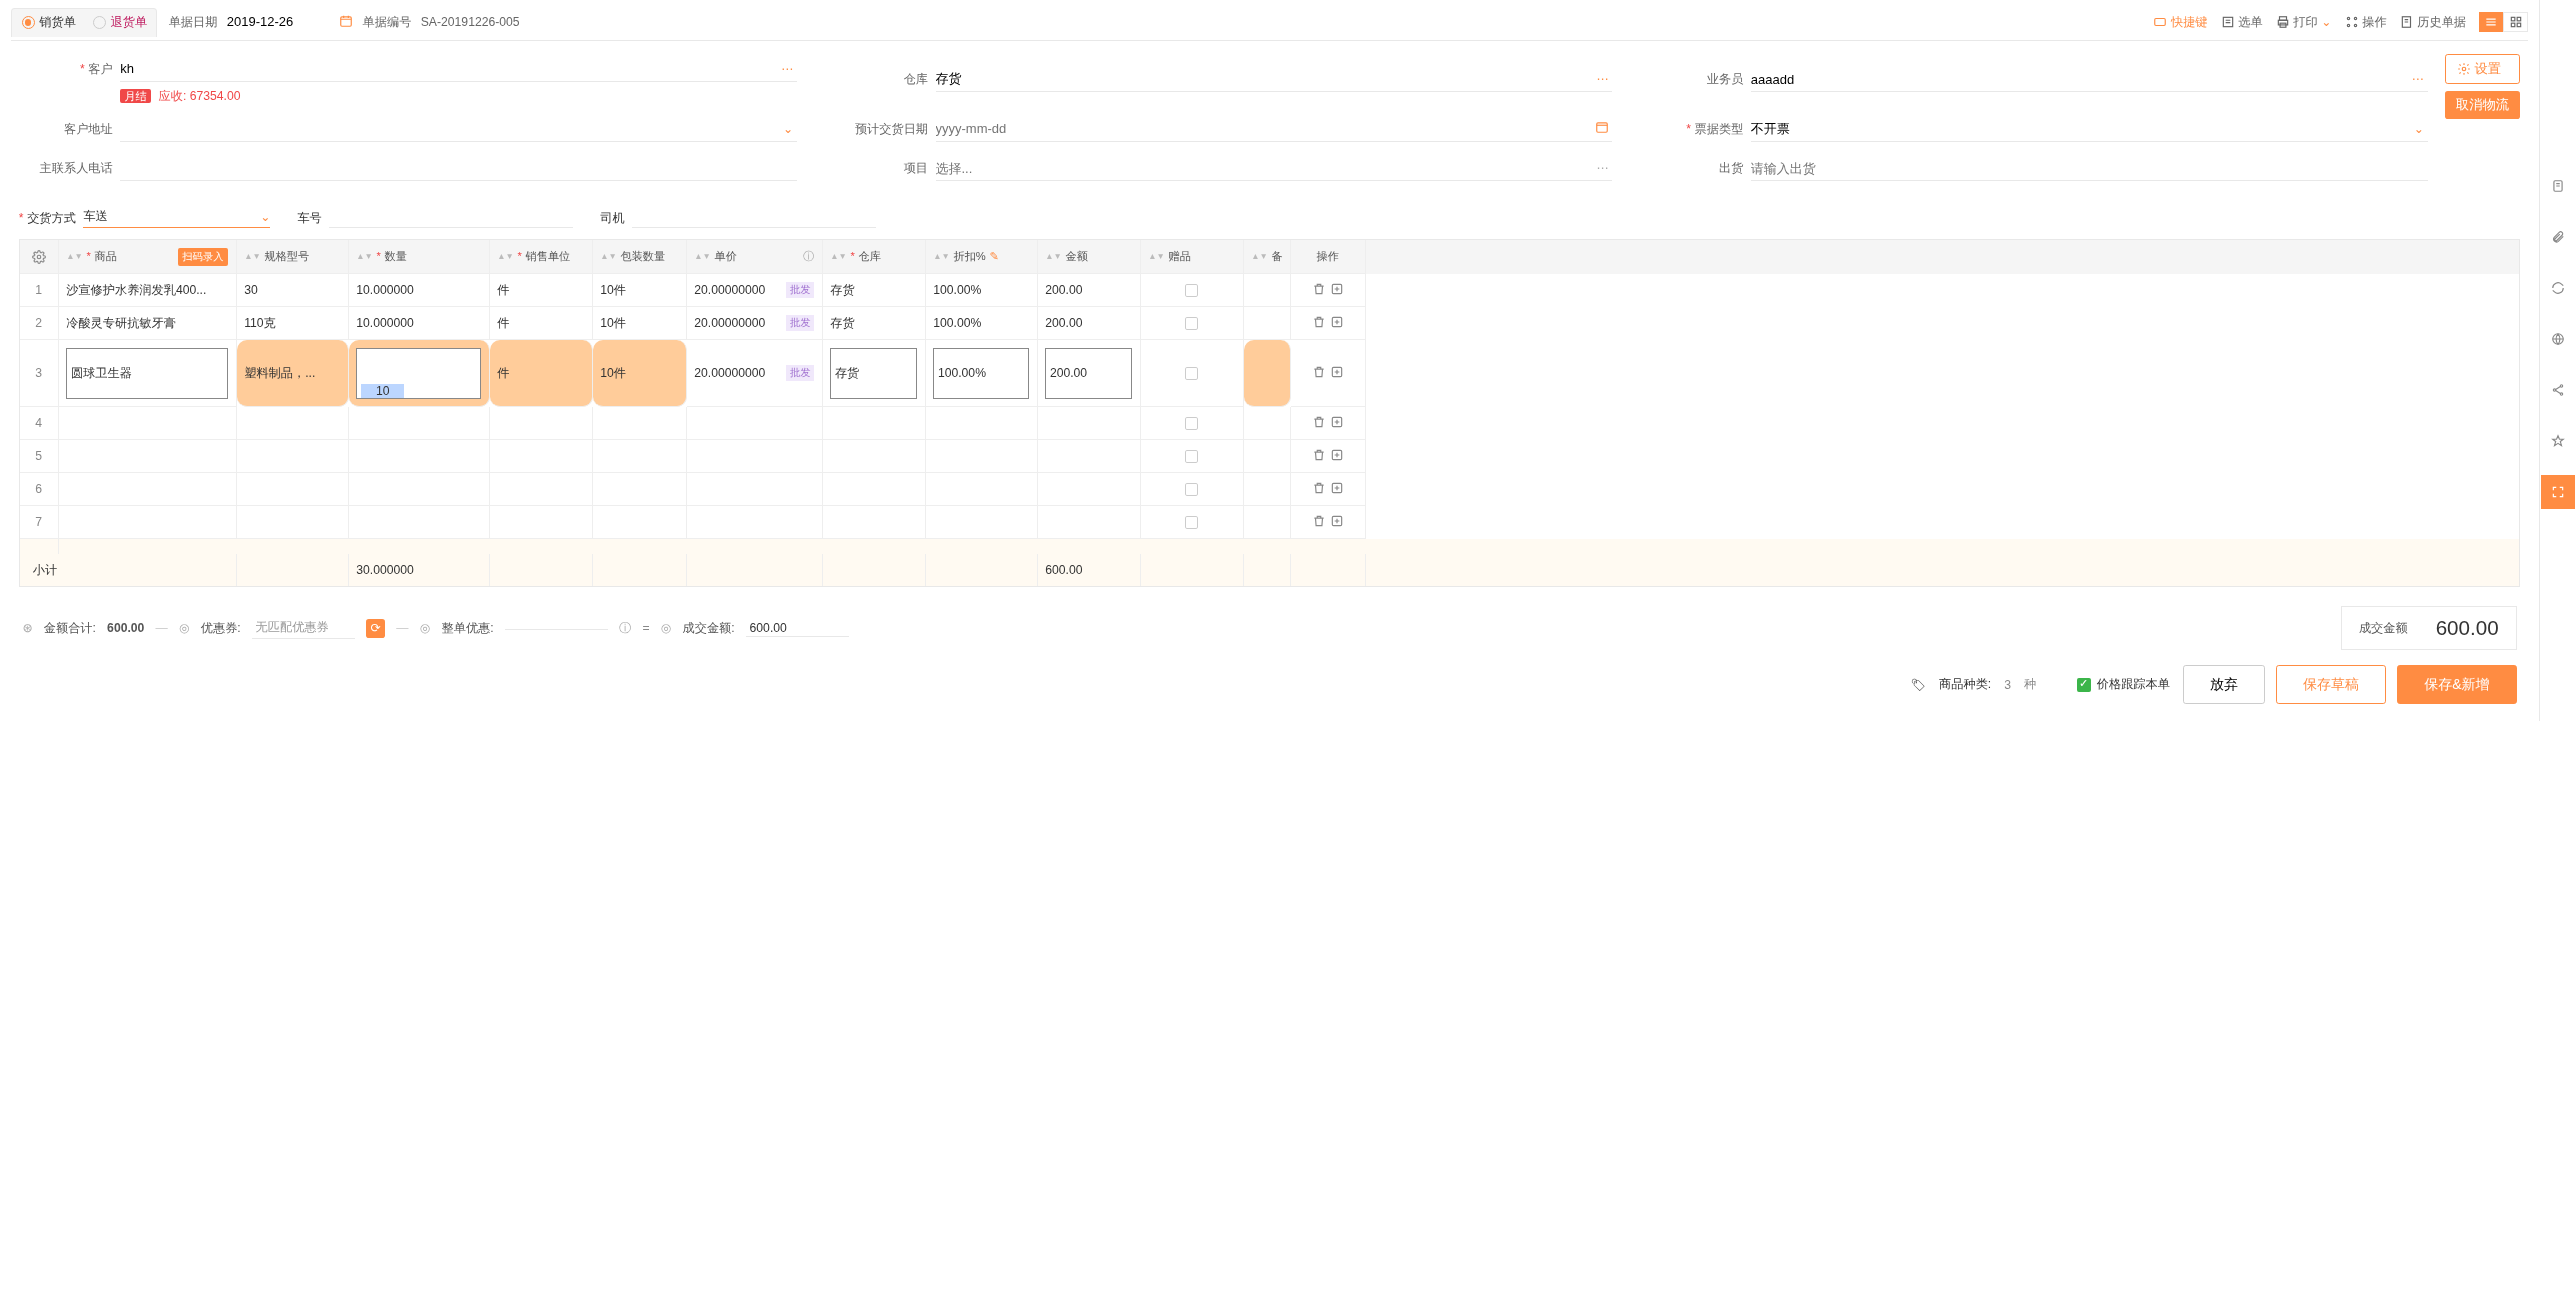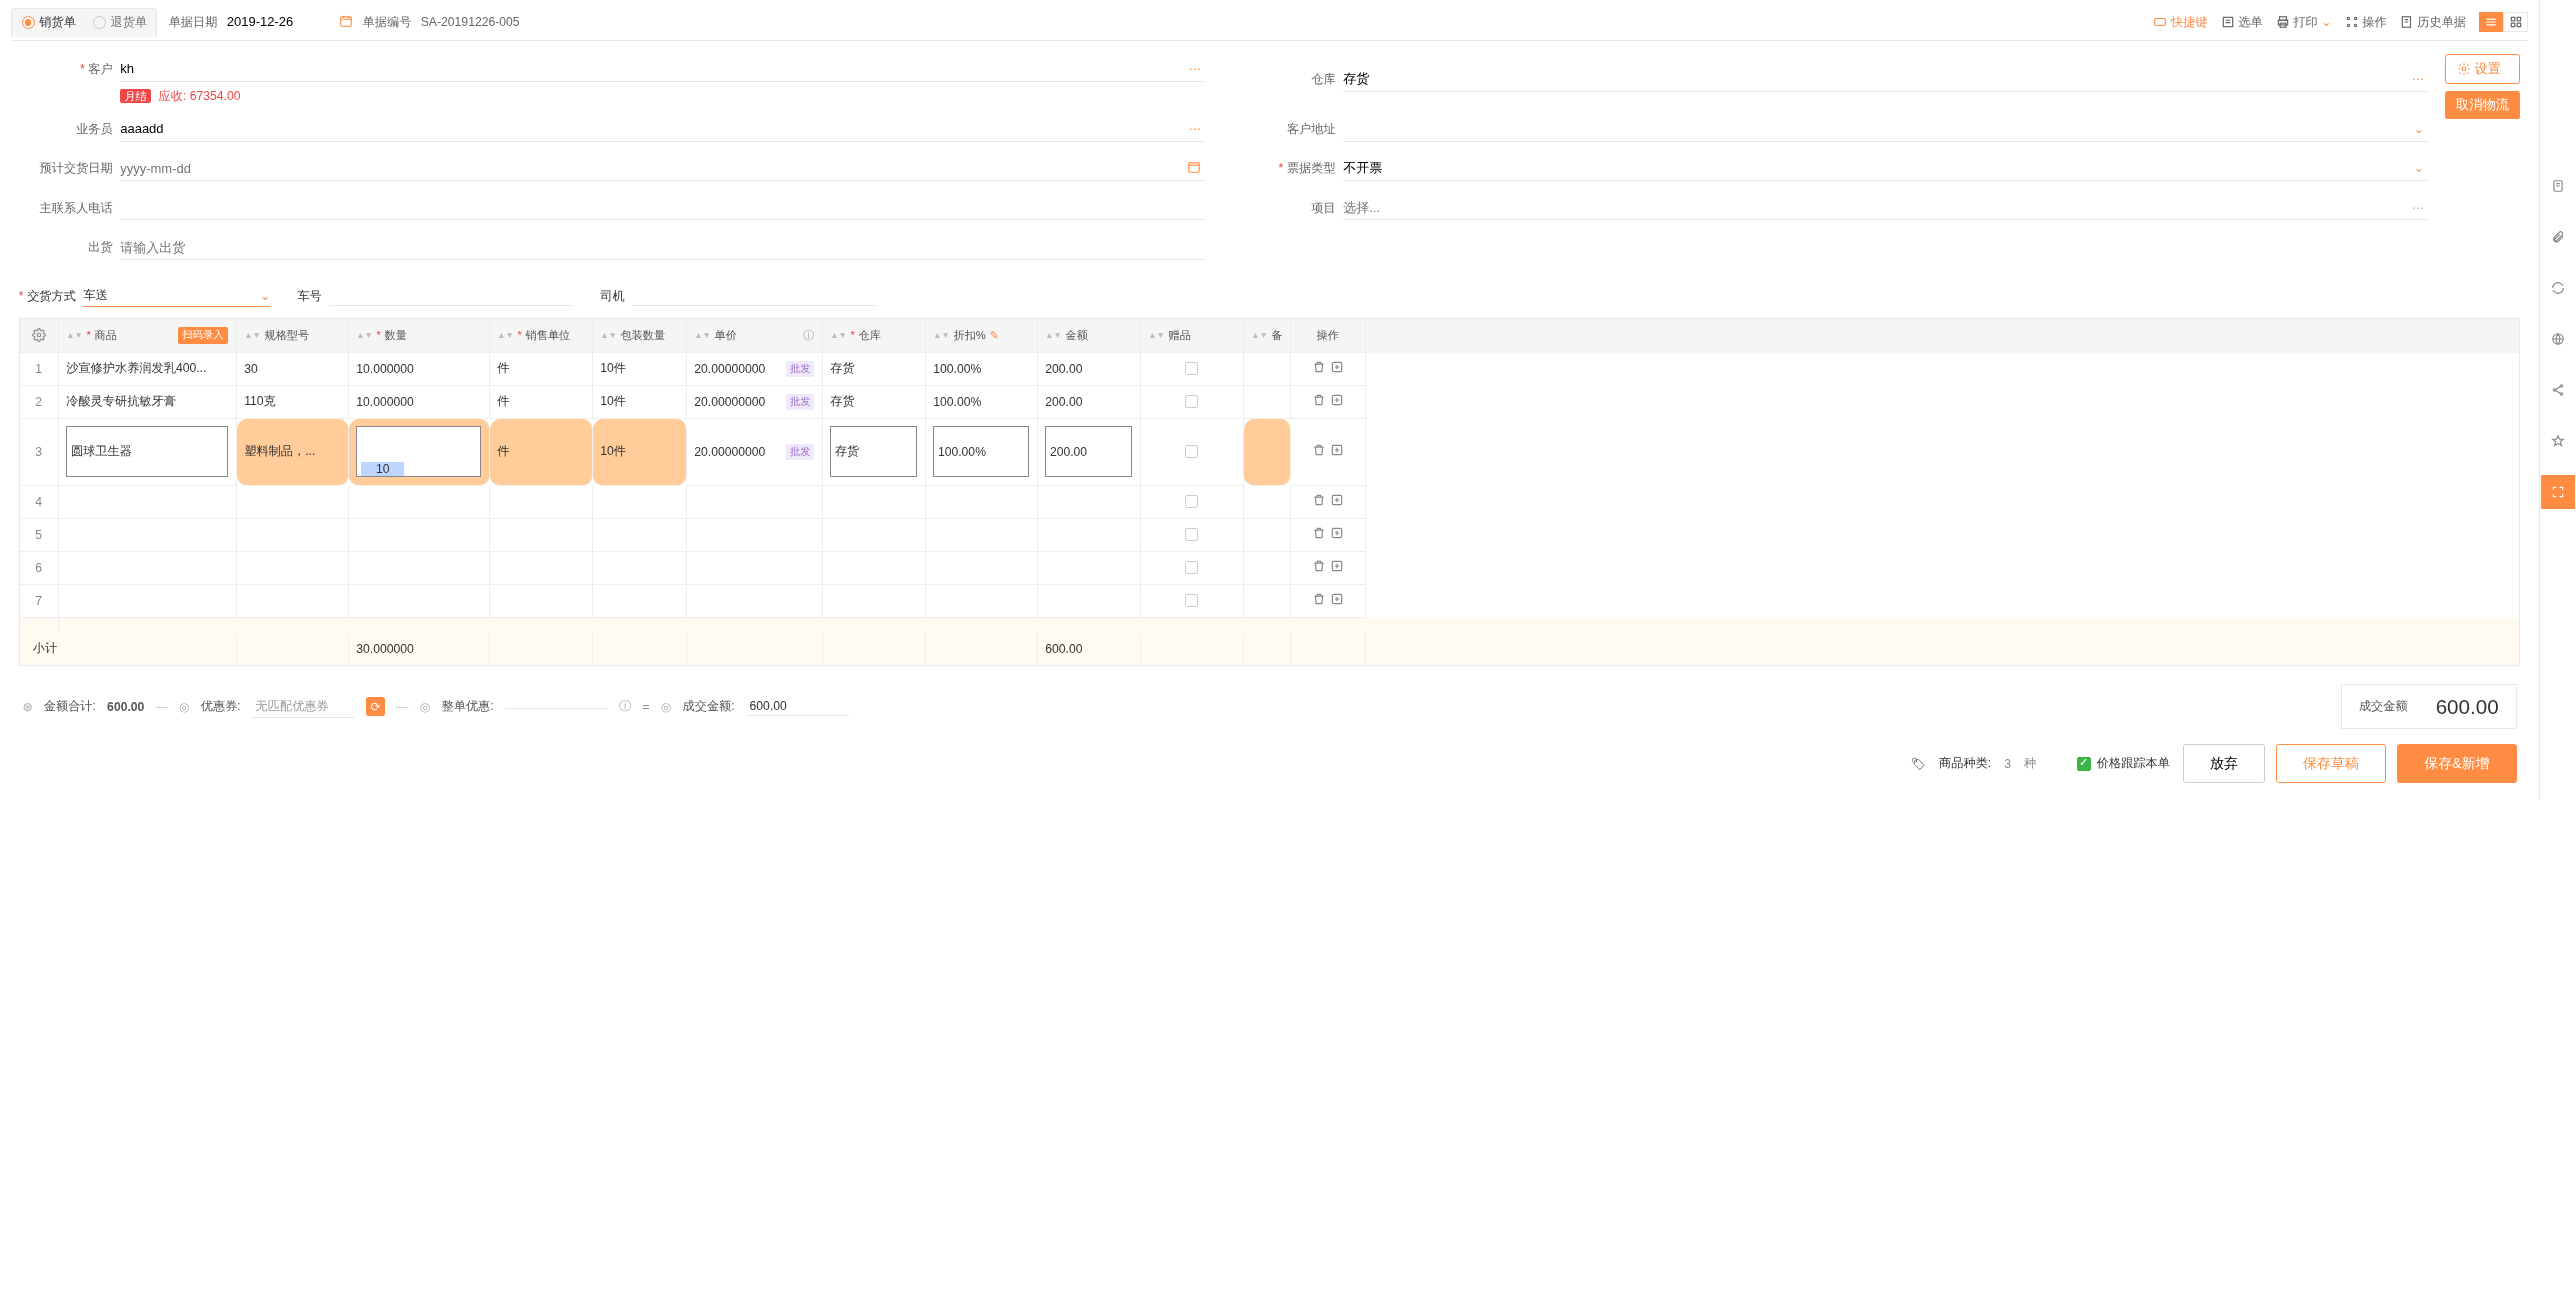--- a/index.html
+++ b/index.html
@@ -21,21 +21,21 @@
 .header-meta input { border: none; border-bottom: 0.9px solid transparent; font-size: 13px; width: 103px; }
 .cal-icon { color: #ff8c42; }
 .toolbar { margin-left: auto; display: flex; align-items: center; gap: 13px; color: #666; }
 .toolbar .tb { display: flex; align-items: center; gap: 3.7px; cursor: pointer; }
 .view-sw { display: flex; }
 .view-sw span { width: 24.4px; height: 20.6px; border: 0.9px solid #e8e8e8; display: flex; align-items: center; justify-content: center; cursor: pointer; }
 .view-sw span.active { background: #ff8c42; color: #fff; border-color: #ff8c42; }
 
 
 .form-area { display: flex; gap: 17px; padding: 13px 7.5px 5.6px; }
-.form-cols { flex: 1; display: grid; grid-template-columns: repeat(2, 1fr); gap: 9.4px 37px; }
+.form-cols { flex: 1; display: grid; grid-template-columns: repeat(3, 1fr); gap: 9.4px 37px; }
 .form-row { display: flex; align-items: center; gap: 7.5px; min-height: 30px; }
 .form-label { width: 94px; text-align: right; color: #666; }
 .req::before { content: "*"; color: #f04848; margin-right: 3.7px; }
 .form-control { flex: 1; border-bottom: 0.9px solid #e8e8e8; display: flex; align-items: center; min-height: 24.4px; padding: 1.9px 0; position: relative; }
 .form-control input { border: none; outline: none; width: 100%; font-size: 13px; }
 .form-control .suffix { color: #ff8c42; cursor: pointer; padding: 0 3.7px; }
 .form-control .suffix.grey { color: #aaa; }
 .highlight-box { border: 1.9px solid #ff8c42; border-radius: 5.6px; padding: 5.6px 9.4px; }
 .highlight-box .form-control { border-bottom: none; }
 .side-btns { display: flex; flex-direction: column; gap: 7.5px; }
@@ -96,21 +96,21 @@
 <div class="main">
 
 <div class="header">
   <div class="doc-tabs">
     <div class="radio-item">
       <span class="radio-circle on"></span>
       <span>销货单</span>
     </div>
     <div class="radio-item">
       <span class="radio-circle"></span>
-      <span style="color:#737373">退货单</span>
+      <span style="color:#be185d">退货单</span>
     </div>
   </div>
   <div class="header-meta">
     <span>单据日期</span>
     <input value="2019-12-26" style="">
     <span class="cal-icon">
       <svg viewBox="0 0 24 24" fill="none" stroke="currentColor" stroke-width="2">
               <rect x="3" y="5" width="18" height="16" rx="2"></rect>
               <path d="M3 9h18M8 3v4M16 3v4"></path>
             </svg>

